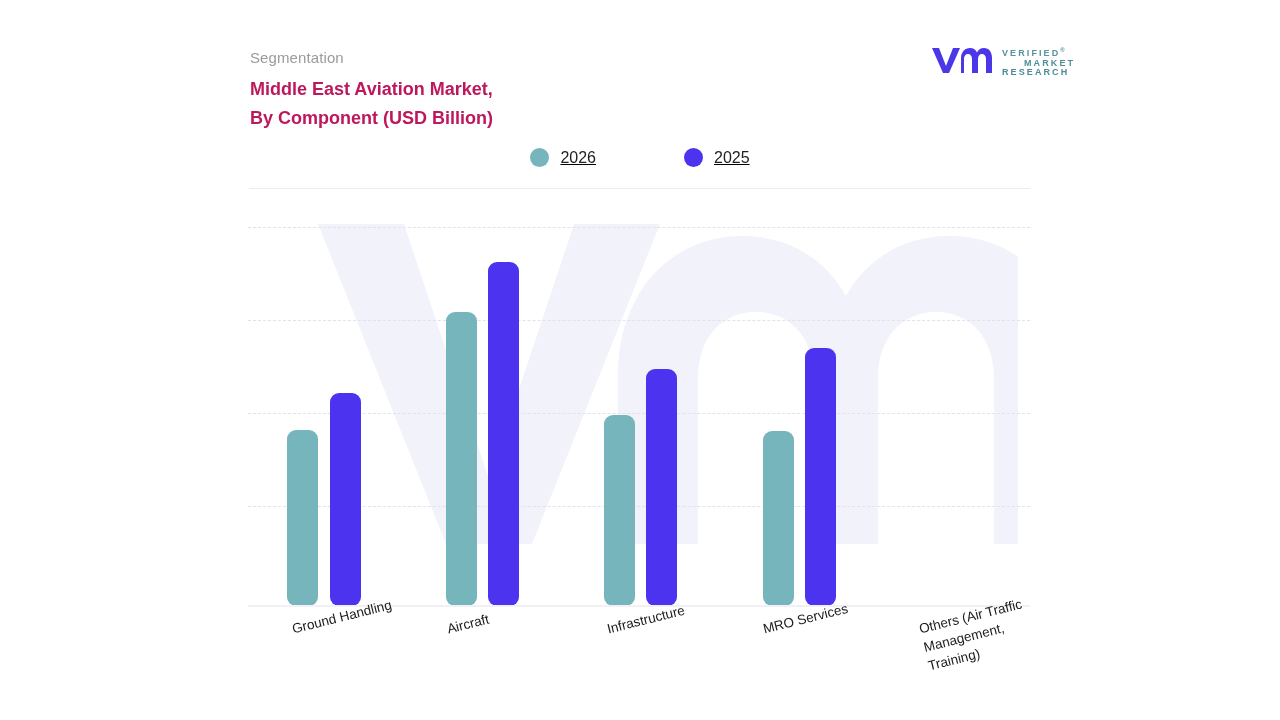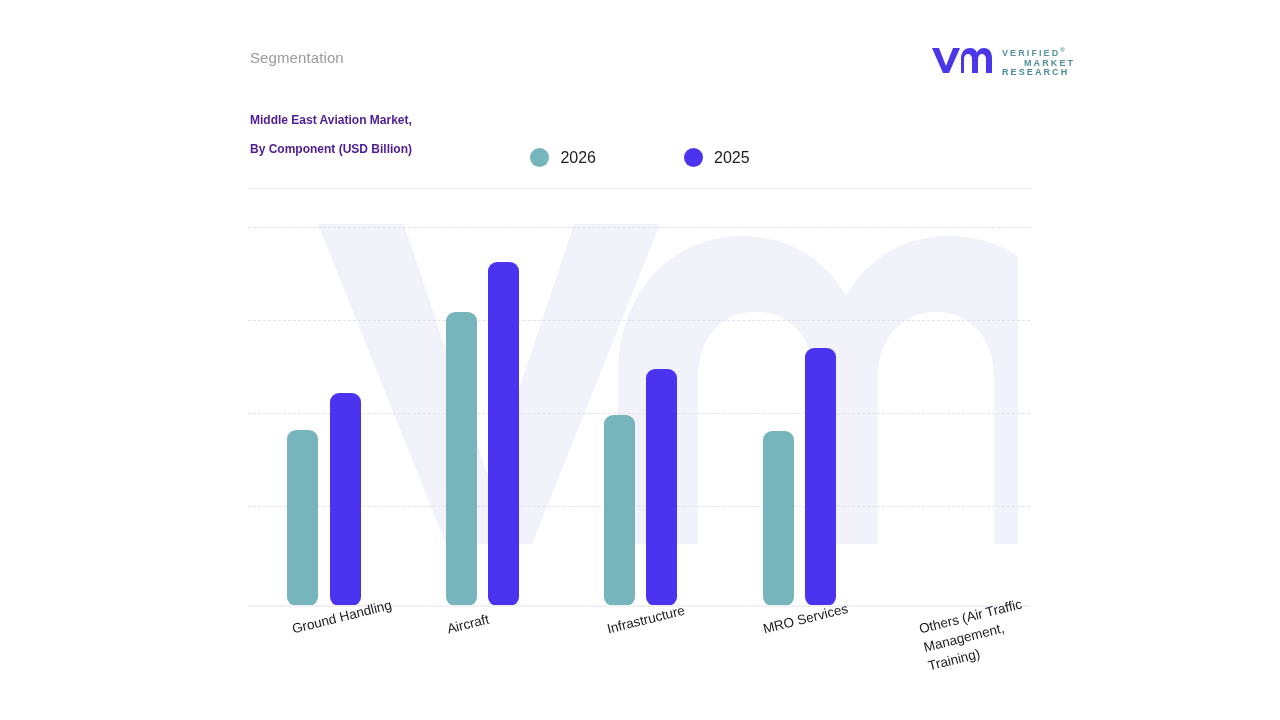--- a/index.html
+++ b/index.html
@@ -18,43 +18,43 @@
   }
 
   
   .kicker {
     position: absolute; left: 250px; top: 49px;
     font-size: 15px; color: #9b9b9b; letter-spacing: .1px;
     white-space: nowrap;
   }
   .title {
     position: absolute; left: 250px; top: 75px;
-    font-size: 12px; font-weight: bold; color: #4c1d95;
-    line-height: 29px; white-space: pre-line; margin-top: 31px;
+    font-size: 18px; font-weight: bold; color: #be185d;
+    line-height: 29px; white-space: pre-line;
   }
 
   
   .logo { position: absolute; left: 930px; top: 44px; width: 132px; height: 34px; }
   .logo-mark { position: absolute; left: 0; top: 1px; width: 62px; height: 30px; }
   .logo-text { position: absolute; left: 72px; top: 2px; line-height: 9.5px; }
   .logo-text div {
     font-size: 9px; font-weight: bold; letter-spacing: 2.1px;
     color: #4a8f99;
   }
   .logo-text div.l1 { color: #56939c; }
   .logo-text div.l2 { color: #4f8f99; padding-left: 22px; }
   .logo-text div.l3 { color: #4a8b96; }
   .logo-reg { font-size: 6px; vertical-align: super; letter-spacing: 0; }
 
   
   .legend {
     position: absolute; left: 250px; top: 148px; width: 780px;
     display: flex; justify-content: center; align-items: center; gap: 88px;
   }
-  .legend-item { display: flex; align-items: center; gap: 11px; }
+  .legend-item { display: flex; align-items: center; gap: 11px; text-decoration: underline; }
   .legend-dot { width: 19px; height: 19px; border-radius: 50%; display: block; }
   .legend-label { font-size: 16px; color: #202124; }
 
   .legend-rule {
     position: absolute; left: 249px; top: 188px; width: 781px; height: 1px;
     background: #ececf0;
   }
 
   
   .plot {

